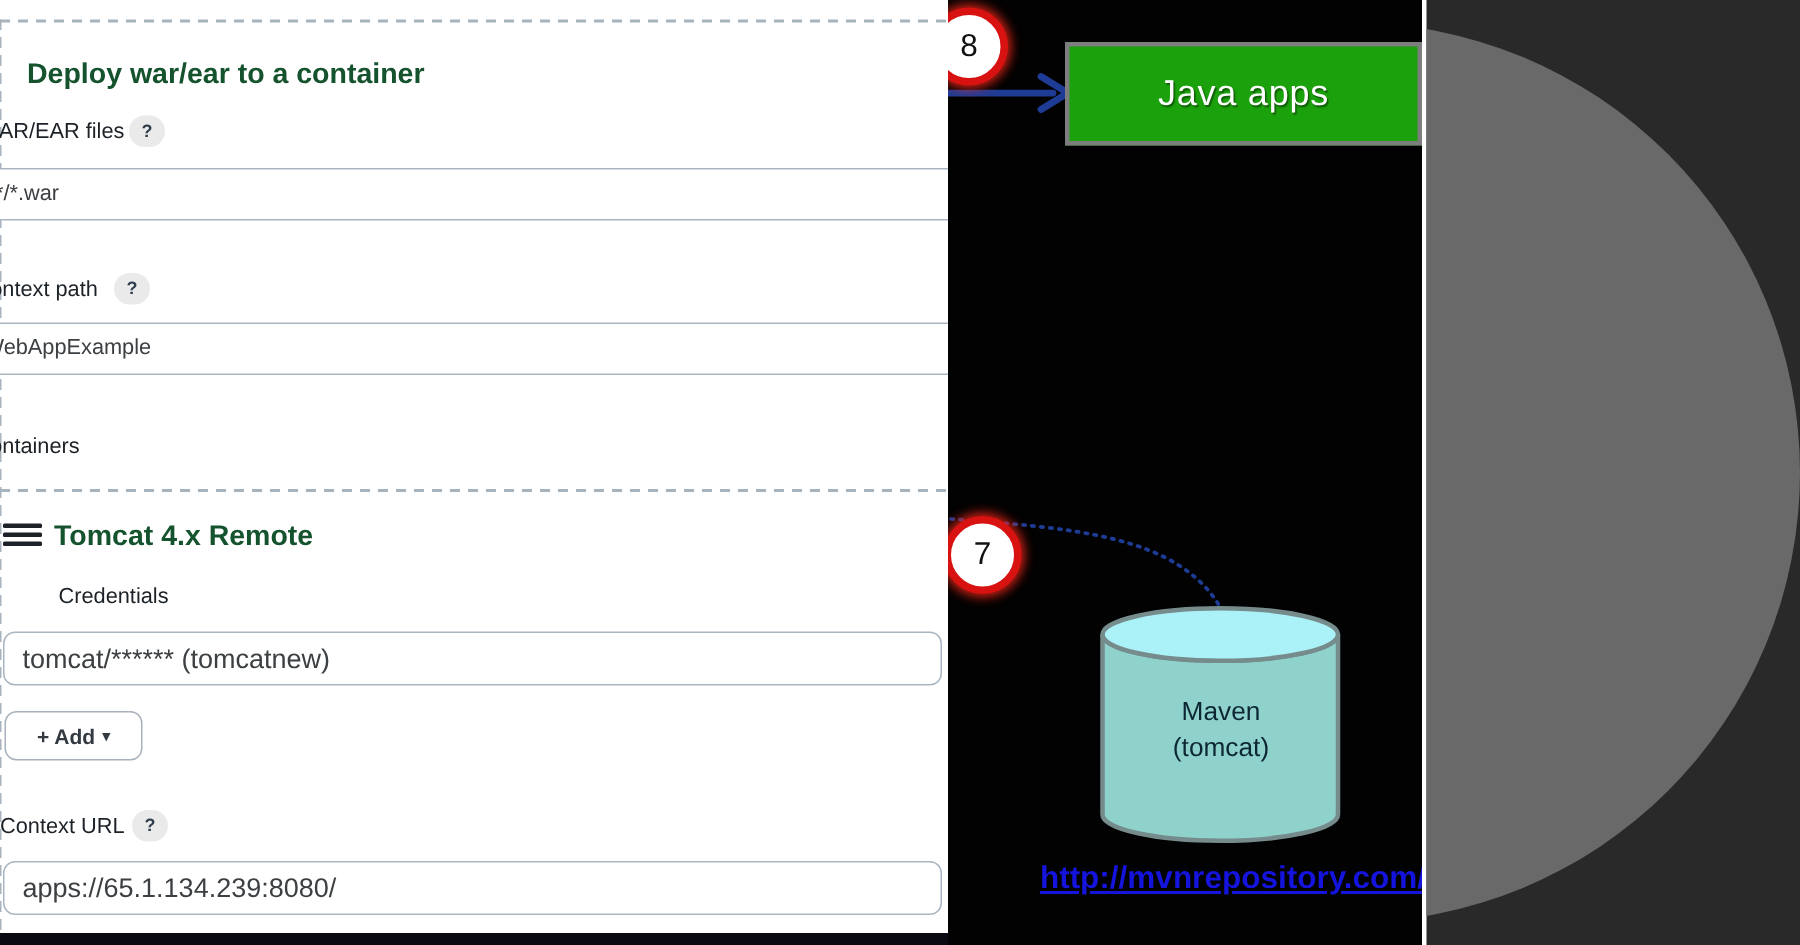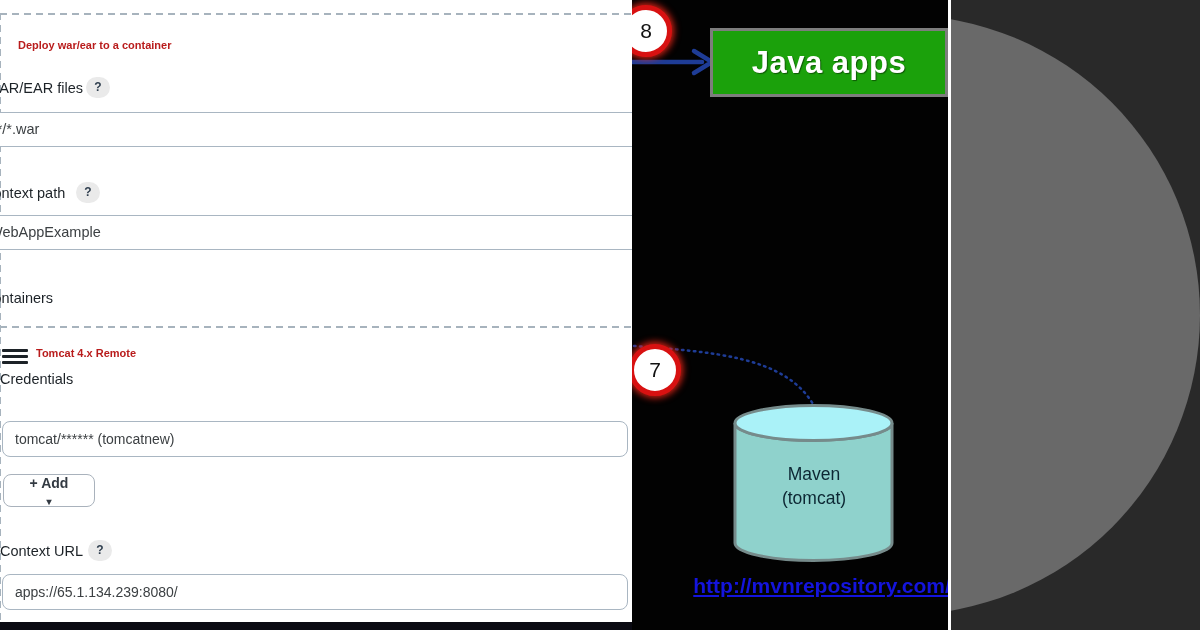--- a/index.html
+++ b/index.html
@@ -5,48 +5,48 @@
   * { box-sizing: border-box; margin: 0; padding: 0; }
   html,body { width:1200px; height:630px; overflow:hidden; }
   body { position:relative; font-family:"Liberation Sans", sans-serif; background:#ffffff; }
 
   
   .left-panel { position:absolute; left:0; top:0; width:632px; height:630px; background:#ffffff; overflow:hidden; }
   .dashed-h { position:absolute; left:0; width:700px; height:2px;
               background:repeating-linear-gradient(90deg,#a7b3bd 0 7px,transparent 7px 12px); }
   .dashed-v { position:absolute; left:-1px; top:13px; bottom:0; width:2px;
               background:repeating-linear-gradient(180deg,#a7b3bd 0 7px,transparent 7px 12px); }
-  .section-title { position:absolute; font-size:11px; font-weight:bold; color:#b91c1c; white-space:nowrap; }
+  .section-title { position:absolute; font-size:19px; font-weight:bold; color:#14532d; white-space:nowrap; }
   .form-label { position:absolute; font-size:14.5px; color:#1c2227; white-space:nowrap; }
   .help-pill { position:absolute; width:24px; height:21px; border-radius:11px; background:#eaeaea;
                color:#2f3e4e; font-size:12px; font-weight:bold; text-align:center; line-height:21px; cursor:pointer; }
   .field-underline { position:absolute; left:-20px; width:690px; height:35px; border:1px solid #a9b6c2;
                      border-radius:8px; background:#fff; font-size:14.5px; color:#3c4043; line-height:33px;
                      white-space:nowrap; }
   .field-box { position:absolute; left:2px; width:626px; height:36px; border:1px solid #a9b6c2;
-               border-radius:8px; background:#fff; font-size:14px; color:#3c4043; line-height:34px;
+               border-radius:8px; background:#fff; font-size:18px; color:#3c4043; line-height:34px;
                padding-left:12px; white-space:nowrap; }
   .add-btn { position:absolute; left:3px; top:474px; width:92px; height:33px; border:1px solid #a9b2bc;
              border-radius:8px; background:#fff; font-size:14px; color:#333a42; font-weight:bold;
-             display:flex; align-items:center; justify-content:center; gap:5px; cursor:pointer;flex-direction:column; }
+             display:flex; align-items:center; justify-content:center; gap:5px; cursor:pointer; }
   .add-btn .caret { font-size:10px; color:#333a42; }
   .drag-handle { position:absolute; left:2px; top:349px; width:26px; height:15px;
                  display:flex; flex-direction:column; justify-content:space-between; cursor:grab; }
   .drag-handle i { display:block; height:2.6px; background:#1c2227; border-radius:1px; }
   .bottom-bar { position:absolute; left:0; top:622px; width:632px; height:8px; background:#0a0a12; }
 
   
   .diagram-panel { position:absolute; left:632px; top:0; width:316px; height:630px; background:#020202; overflow:hidden; }
   .step-badge { position:absolute; width:52px; height:52px; border-radius:50%; background:#ffffff;
                 border:5px solid #d81111; box-shadow:0 0 7px 2px rgba(255,40,25,.85);
                 display:flex; align-items:center; justify-content:center;
                 font-size:21px; color:#111; font-family:"Liberation Sans", sans-serif; }
   .java-box { position:absolute; left:78px; top:28px; right:0; height:69px; background:#1ba10b;
               border:3px solid #7d7d7d; display:flex; align-items:center; justify-content:center; }
-  .java-box span { color:#ffffff; font-size:31px; font-weight:bold; text-shadow:1px 1px 1px rgba(0,0,0,.45);
+  .java-box span { color:#ffffff; font-size:24px; font-weight:normal; text-shadow:1px 1px 1px rgba(0,0,0,.45);
                    letter-spacing:.5px; }
   .cyl-text { position:absolute; left:103px; top:462px; width:158px; text-align:center;
               font-size:17.5px; color:#0c2733; line-height:24px; }
   .repo-link { position:absolute; left:40px; top:574px; width:300px; text-align:center; }
   .repo-link a { color:#1414dd; font-size:21px; font-weight:bold; text-decoration:underline; }
   svg .arrow-stroke { stroke:#1e3c96; stroke-width:4.5; stroke-linecap:round; fill:none; }
   svg .dot-stroke { stroke:#1e3c96; stroke-width:2.5; stroke-dasharray:1.5 4.5; stroke-linecap:round; fill:none; }
   svg .cyl-stroke { stroke:#768b8b; stroke-width:3; }
 
   
@@ -75,21 +75,21 @@
 
   <div class="dashed-h" style="top:326px;"></div>
 
   <div class="drag-handle">
       <i></i>
       <i></i>
       <i></i>
     </div>
   <div class="section-title" style="left:36px; top:347px;">Tomcat 4.x Remote</div>
 
-  <span class="form-label" style="left:0px; top:371px;">Credentials</span>
+  <span class="form-label" style="left:0px; top:390px;padding-left:39px;">Credentials</span>
   <div class="field-box" style="top:421px;">tomcat/****** (tomcatnew)</div>
 
   <div class="add-btn">
     <span>+ Add</span>
     <span class="caret">▾</span>
   </div>
 
   <span class="form-label" style="left:0px; top:543px;">Context URL</span>
   <span class="help-pill" style="left:88px; top:540px;">?</span>
   <div class="field-box" style="top:574px;">apps://65.1.134.239:8080/</div>

